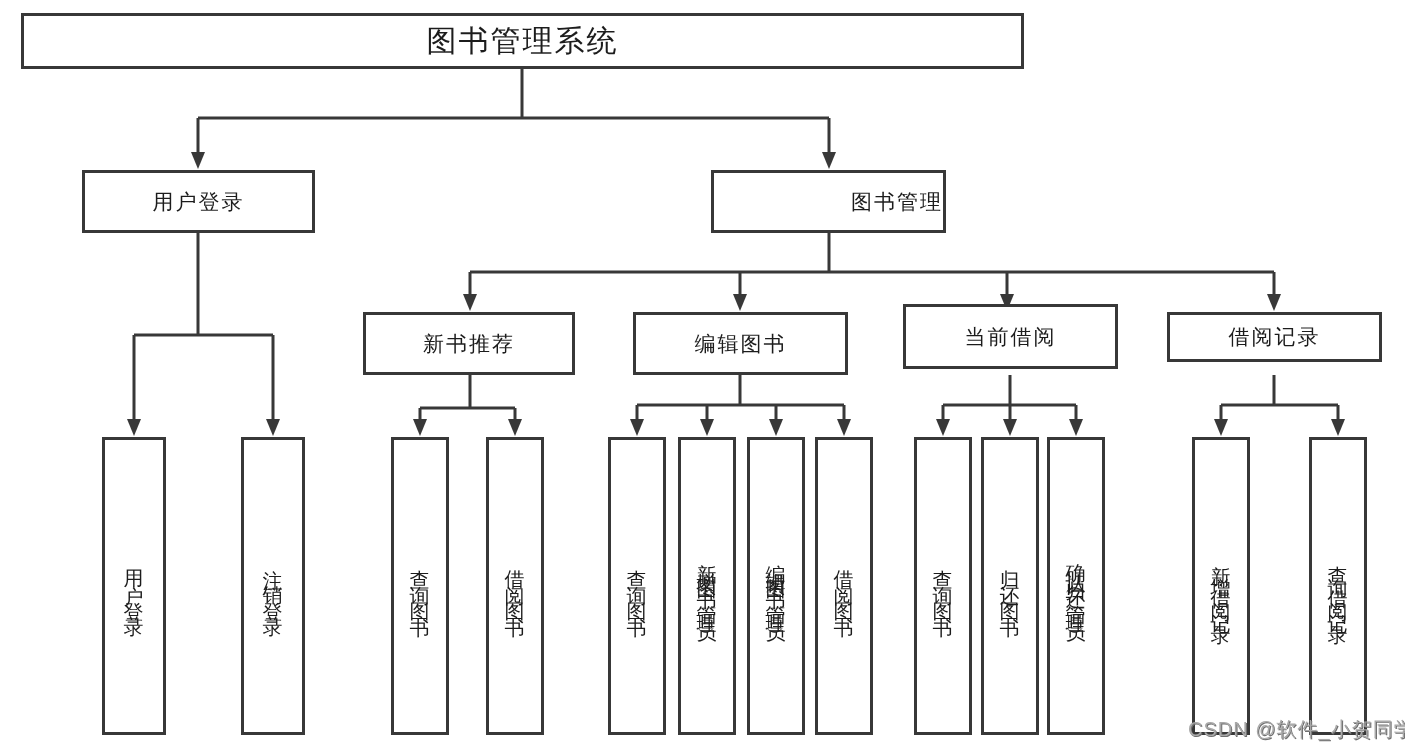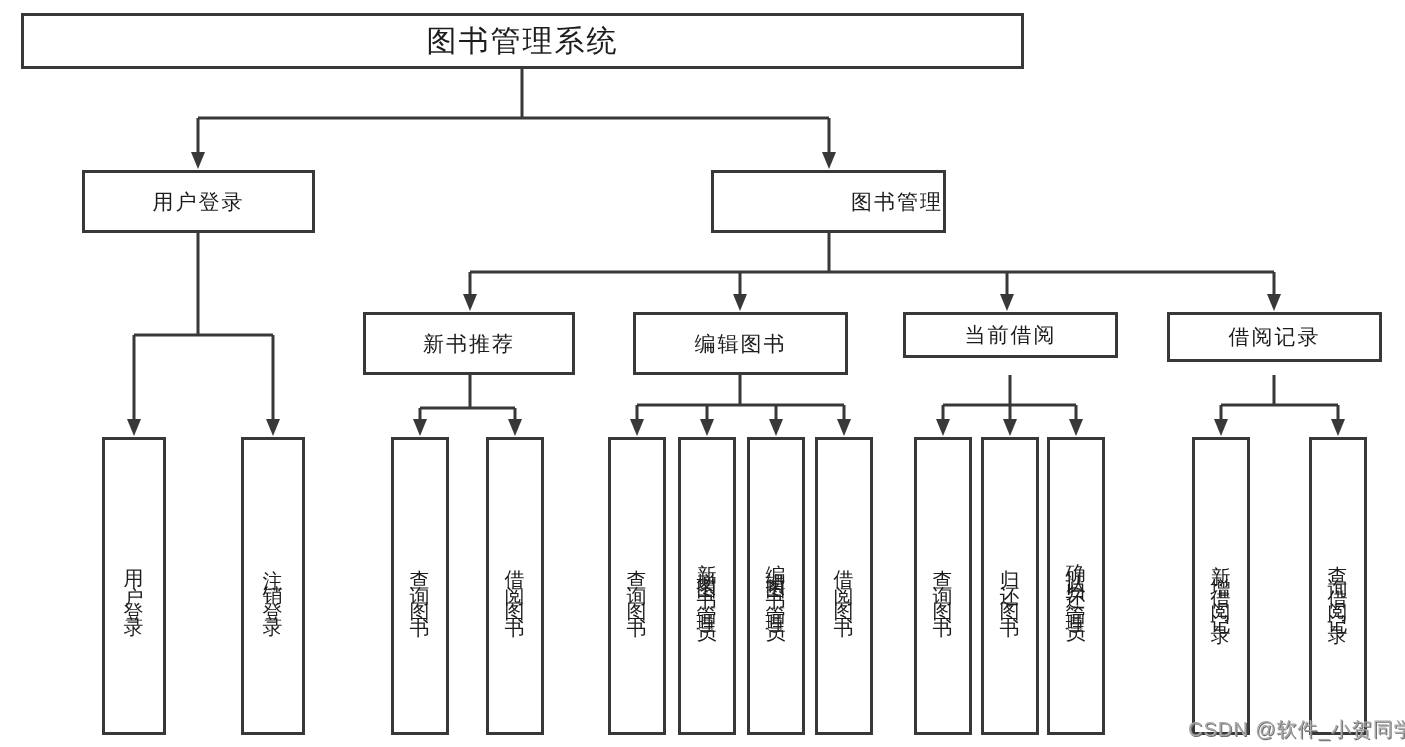--- a/index.html
+++ b/index.html
@@ -30,21 +30,21 @@
     font-size:20px;color:#1c1c1c;line-height:1;
     letter-spacing:0.8em;white-space:nowrap;
   }
   .leaf.len6 .vtext{letter-spacing:0.6em;}
   .leaf.len9 .vtext{letter-spacing:0.42em;}
   #root-box{left:21px;top:13px;width:1003px;height:56px;font-size:30px;}
   #box-user-login{left:82px;top:170px;width:233px;height:63px;}
   #box-book-mgmt{left:711px;top:170px;width:235px;height:63px;justify-content:flex-end;}
   #box-new-books{left:363px;top:312px;width:212px;height:63px;}
   #box-book-borrow{left:633px;top:312px;width:215px;height:63px;}
-  #box-current-borrow{left:903px;top:312px;width:215px;height:46px;}
+  #box-current-borrow{left:903px;top:304px;width:215px;height:65px;}
   #box-borrow-records{left:1167px;top:312px;width:215px;height:50px;}
   #leaf-user-login{left:102px;width:64px;}
   #leaf-logout{left:241px;width:64px;}
   #leaf-nb-query{left:391px;}
   #leaf-nb-borrow{left:486px;}
   #leaf-bb-query{left:608px;}
   #leaf-bb-add{left:678px;}
   #leaf-bb-edit{left:747px;}
   #leaf-bb-borrow{left:815px;}
   #leaf-cb-query{left:914px;}

